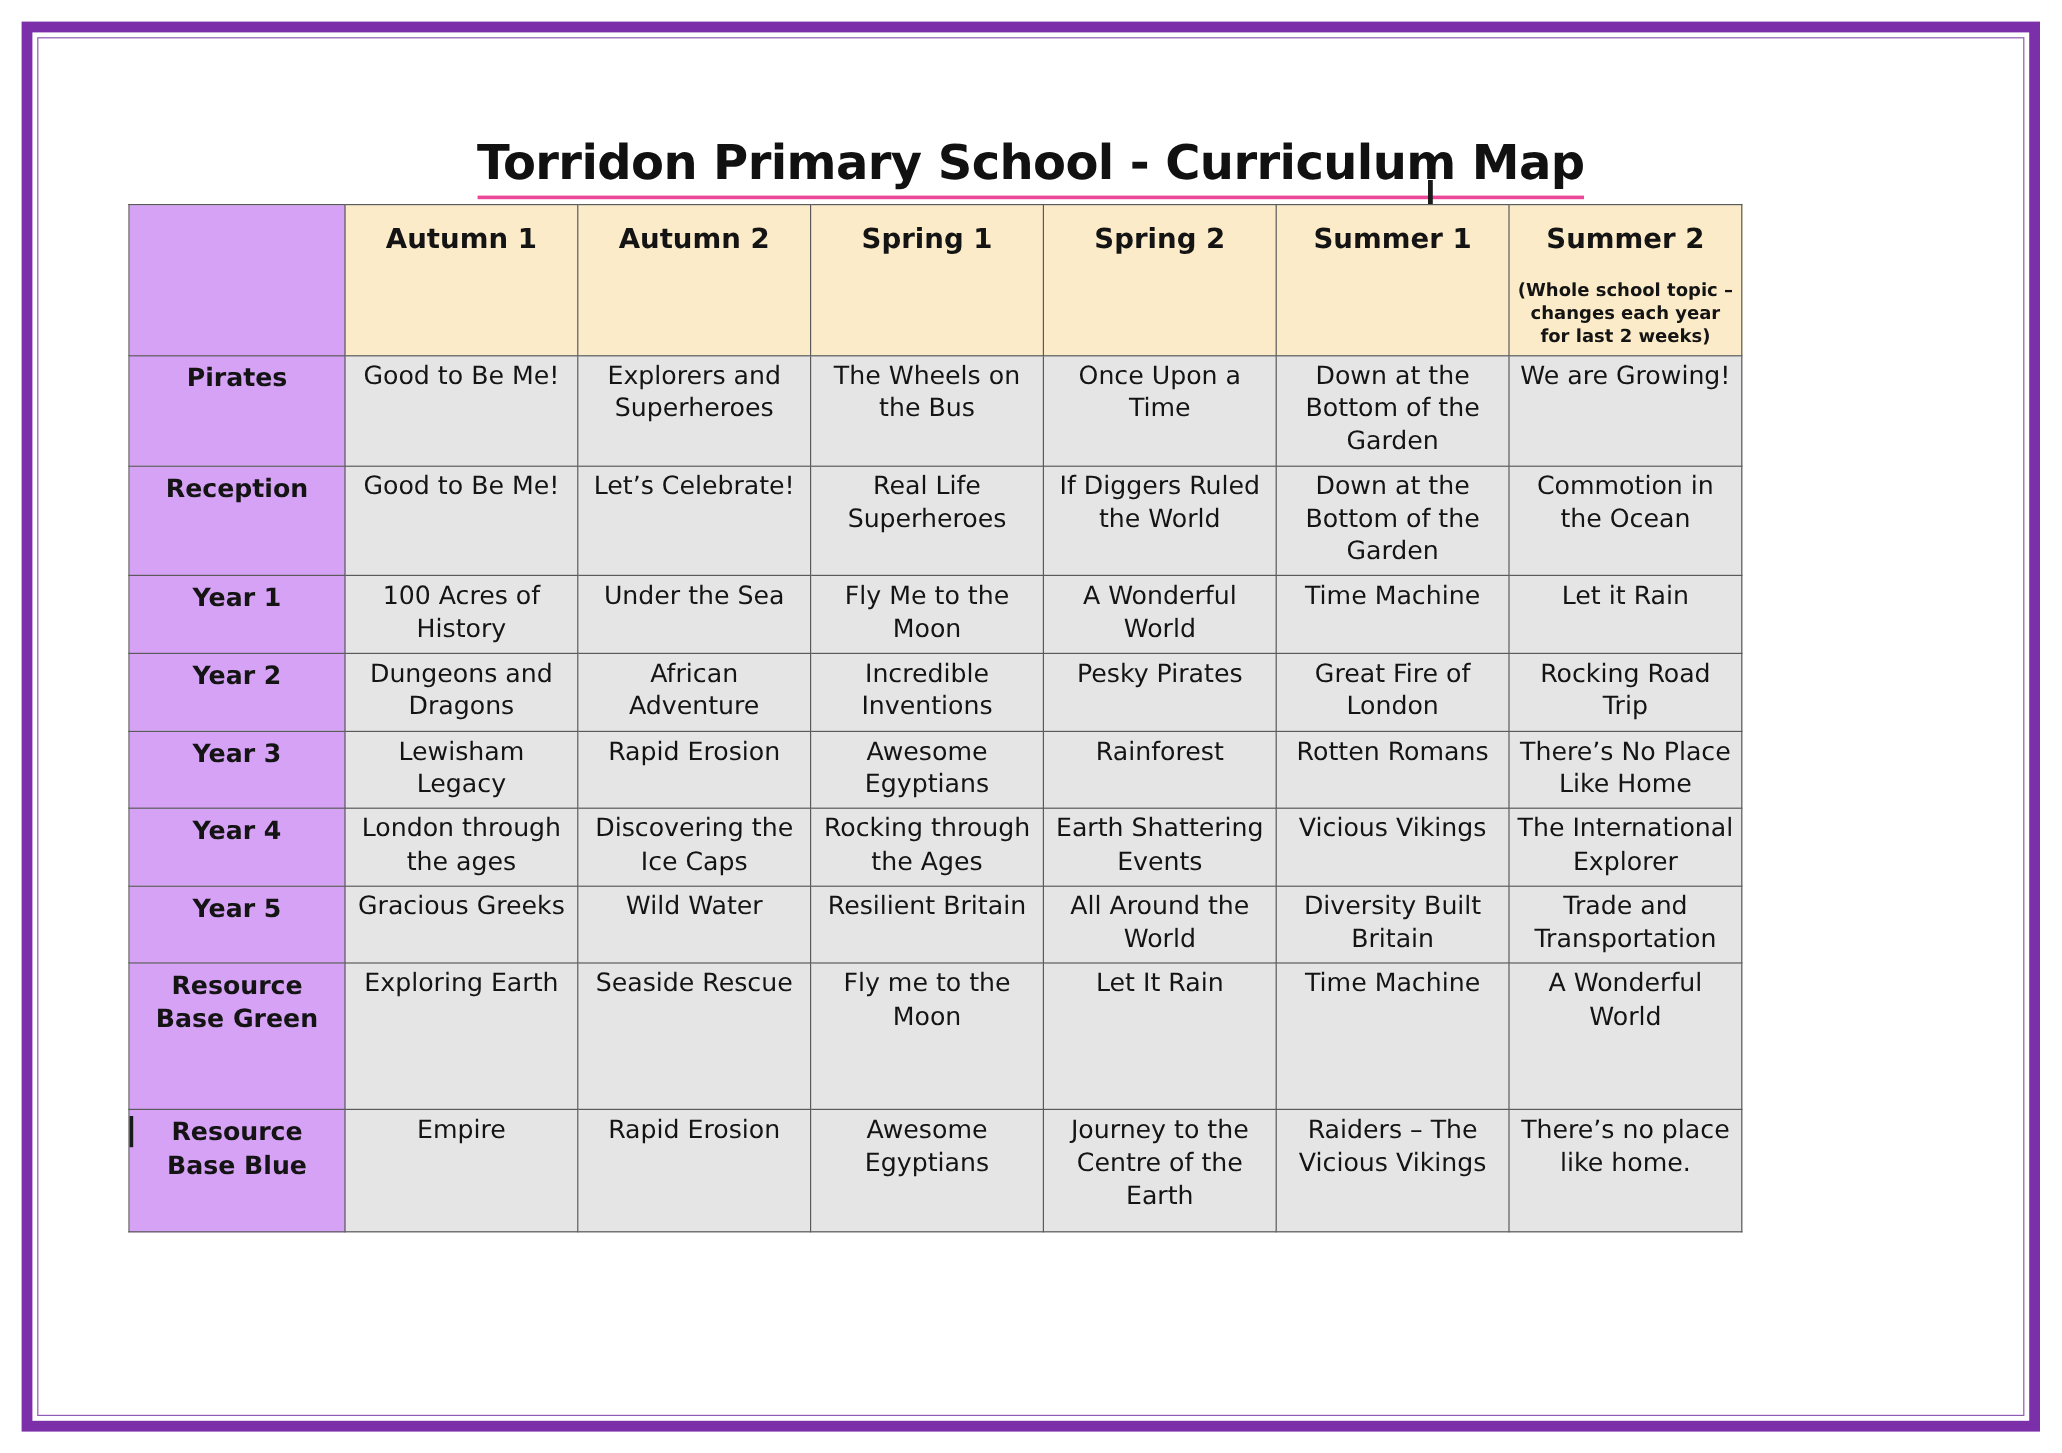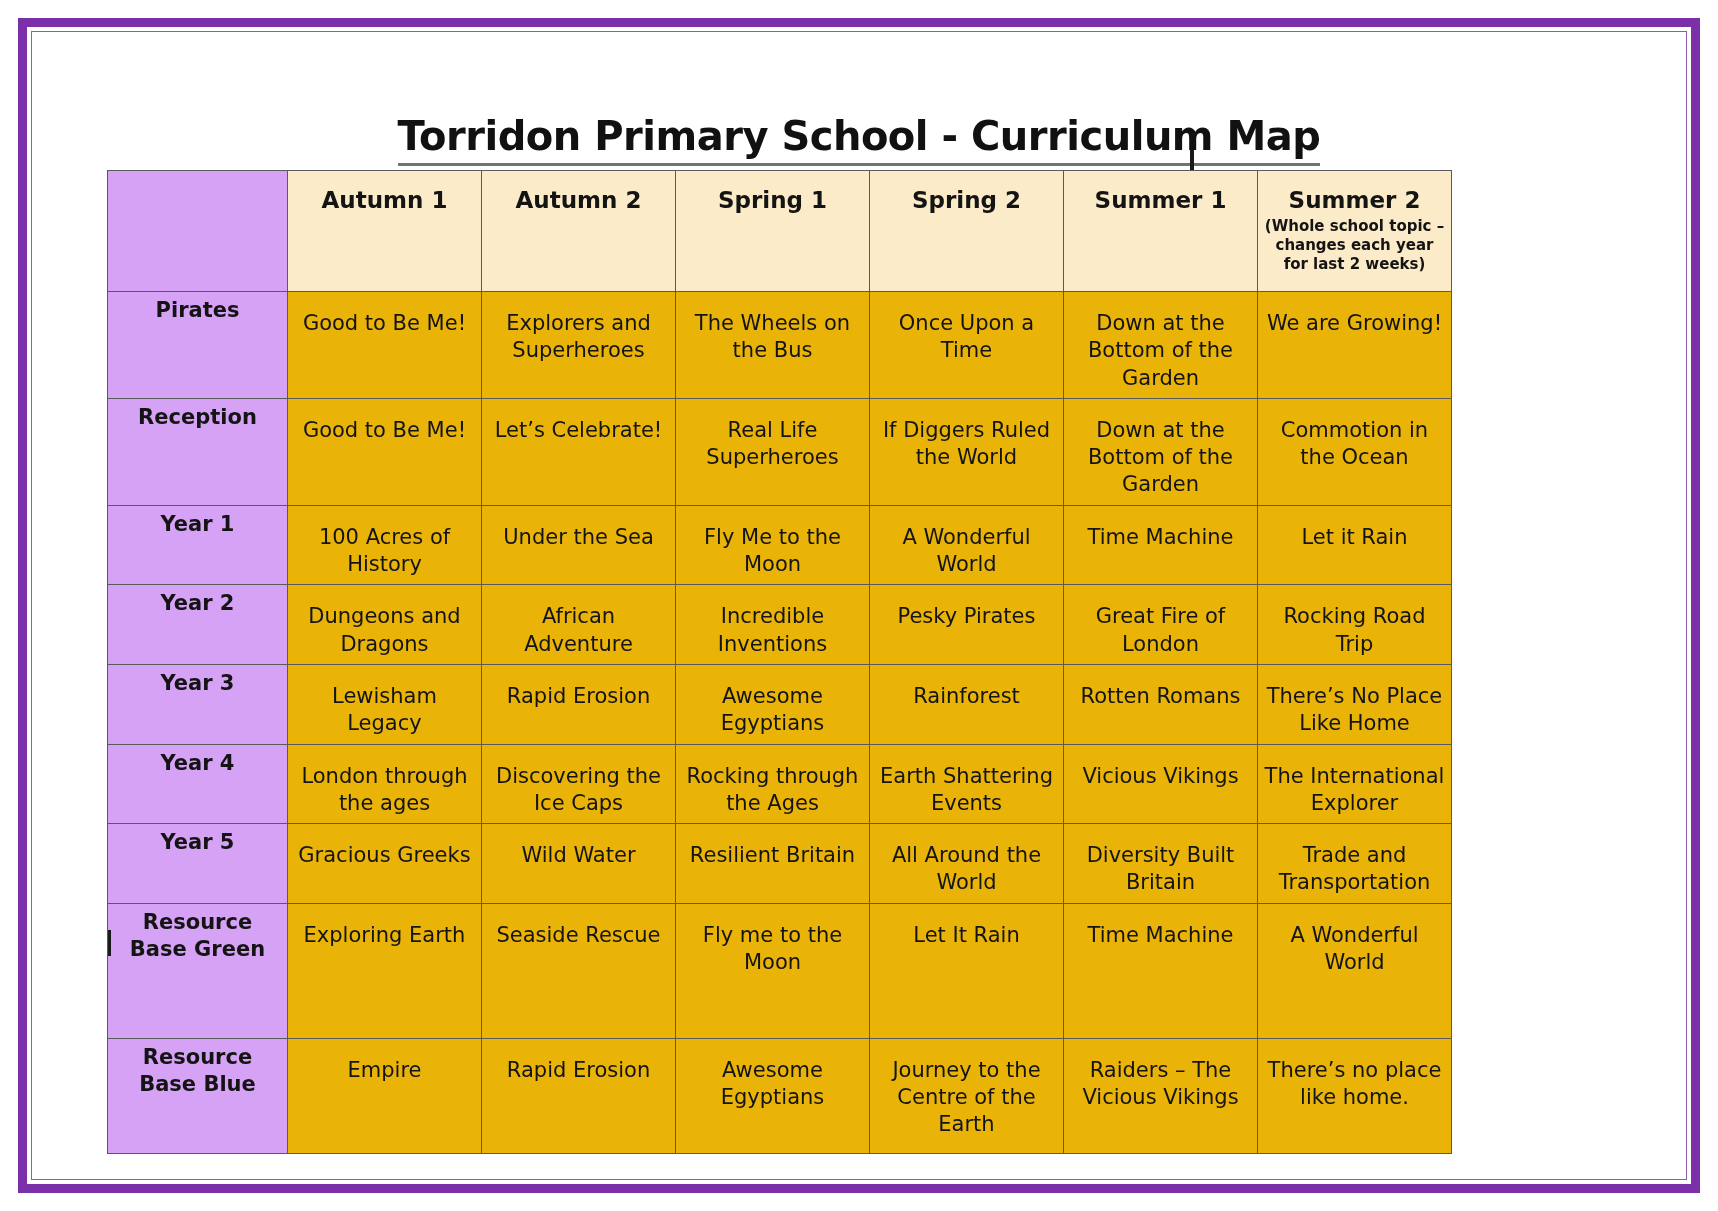--- a/index.html
+++ b/index.html
@@ -51,21 +51,21 @@
     width: 1718px;
     text-align: center;
     font-family: "DejaVu Sans", sans-serif;
     font-size: 40px;
     font-weight: 700;
     letter-spacing: -0.5px;
     color: #111111;
     white-space: nowrap;
   }
   #page-title span.ul {
-    border-bottom: 3px solid #737373;
+    border-bottom: 3px solid #ec4899;
     padding-bottom: 4px;
   }
 
   
   #curriculum-table {
     position: absolute;
     left: 107px;
     top: 170px;
     width: 1345px;
     border-collapse: collapse;
@@ -102,40 +102,40 @@
     border-right: 1px solid #5a5a5a;
   }
   .hdr-main {
     display: block;
     font-size: 23px;
     font-weight: 700;
     line-height: 1.15;
   }
   .hdr-sub {
     display: block;
-    margin-top: 4px;
+    margin-top: 20px;
     font-size: 15px;
     font-weight: 700;
     line-height: 1.25;
   }
 
   
   #curriculum-table td.row-label {
     background: #D6A2F5;
     font-weight: 700;
     font-size: 21px;
     text-align: center;
     padding-top: 5px;
     line-height: 1.30;
   }
 
   
   #curriculum-table td.topic-cell {
-    background: #eab308;
-    padding-top: 18px;
+    background: #e5e5e5;
+    padding-top: 3px;
   }
 
   
   tr.r-h1 td { height: 52px; }
   tr.r-h2 td { height: 52px; }
   tr.r-h3 td { height: 28px; }
   tr.r-h4 td { height: 52px; }
   tr.r-h5 td { height: 52px; }
   tr.r-h6 td { height: 52px; }
   tr.r-h7 td { height: 52px; }

